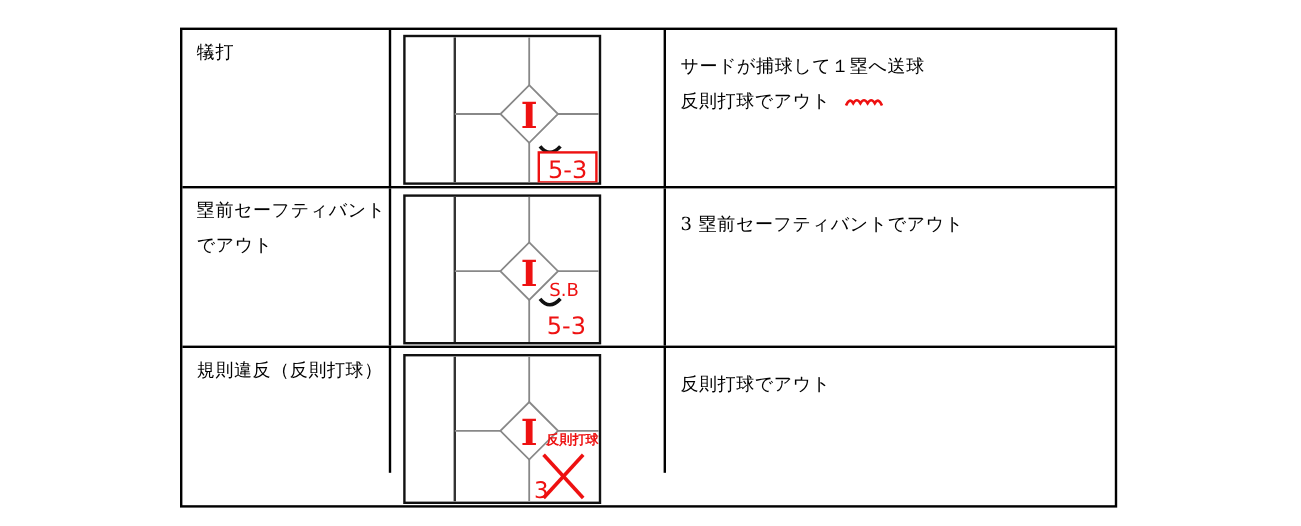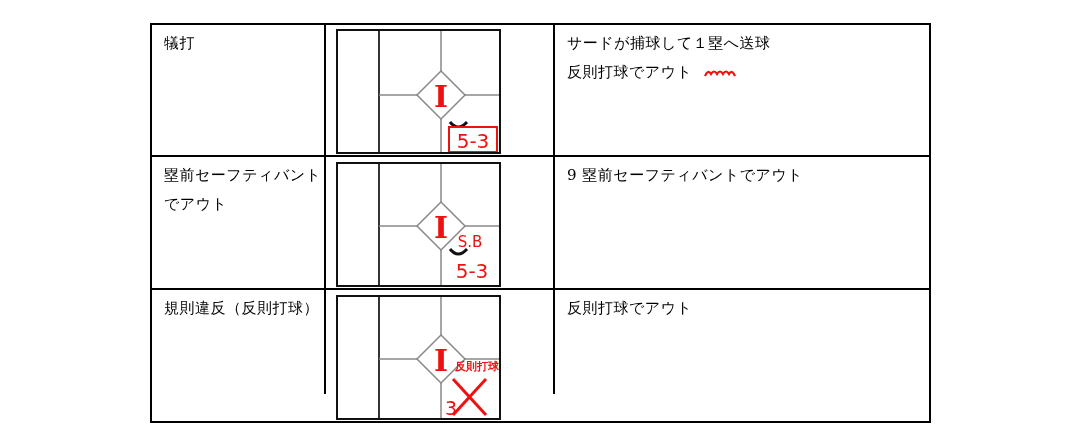--- a/index.html
+++ b/index.html
@@ -7,21 +7,21 @@
          font-family: "DejaVu Serif", "Liberation Serif", serif; color:#000; }
   .tbl { position:absolute; left:150px; top:23px; width:781px; height:400px;
          border:2px solid #000; box-sizing:border-box; }
   .row { position:absolute; left:0; width:777px; box-sizing:border-box;text-decoration:underline; }
   .row.r0 { top:0; height:132px; border-bottom:2px solid #000; }
   .row.r1 { top:132px; height:133px; border-bottom:2px solid #000; }
   .row.r2 { top:265px; height:104px; }
   .cell { position:absolute; top:0; bottom:0; box-sizing:border-box; }
   .c-name { left:0; width:174px; border-right:2px solid #000; padding:4px 0 0 12px; }
   .c-fig { left:174px; width:229px; border-right:2px solid #000; }
-  .c-desc { left:403px; right:0; padding:4px 0 0 12px; }
+  .c-desc { left:403px; right:0; padding:16px 0 0 12px; }
   .txt { font-size:15px; line-height:29px; letter-spacing:0.5px; white-space:pre-wrap; }
   .c-name .txt { width:160px; word-break:break-all; }
   .score { position:absolute; left:10px; top:4px; width:165px; height:125px;
            border:2px solid #111; box-sizing:border-box; background:#fff; }
   .score svg { position:absolute; left:0; top:0; }
   .squiggle { display:inline-block; vertical-align:middle; margin-left:12px; }
 </style>
 </head>
 <body>
 
@@ -65,21 +65,21 @@
           <line x1="41" y1="62" x2="161" y2="62" stroke="#888" stroke-width="1.5"></line>
           <polygon points="103,38 127,62 103,86 79,62" fill="#fff" stroke="#888" stroke-width="1.5"></polygon>
           <text x="103" y="74" text-anchor="middle" font-family="DejaVu Serif, serif" font-weight="bold" font-size="30" fill="#ee1111">I</text>
           <text x="132" y="83" text-anchor="middle" font-family="DejaVu Sans, sans-serif" font-size="15" fill="#ee1111">S.B</text>
           <path d="M112 85 Q120 95 129 85" fill="none" stroke="#111" stroke-width="3"></path>
           <text x="134" y="114" text-anchor="middle" font-family="DejaVu Sans, sans-serif" font-size="20" fill="#ee1111">5-3</text>
         </svg>
       </div>
     </div>
     <div class="cell c-desc">
-      <div class="txt">9 塁前セーフティバントでアウト</div>
+      <div class="txt">3 塁前セーフティバントでアウト</div>
     </div>
   </div>
 
   <div class="row r2">
     <div class="cell c-name">
       <div class="txt">規則違反（反則打球）</div>
     </div>
     <div class="cell c-fig">
       <div class="score" style="top:5px;">
         <svg width="161" height="121" viewBox="0 0 161 121">

